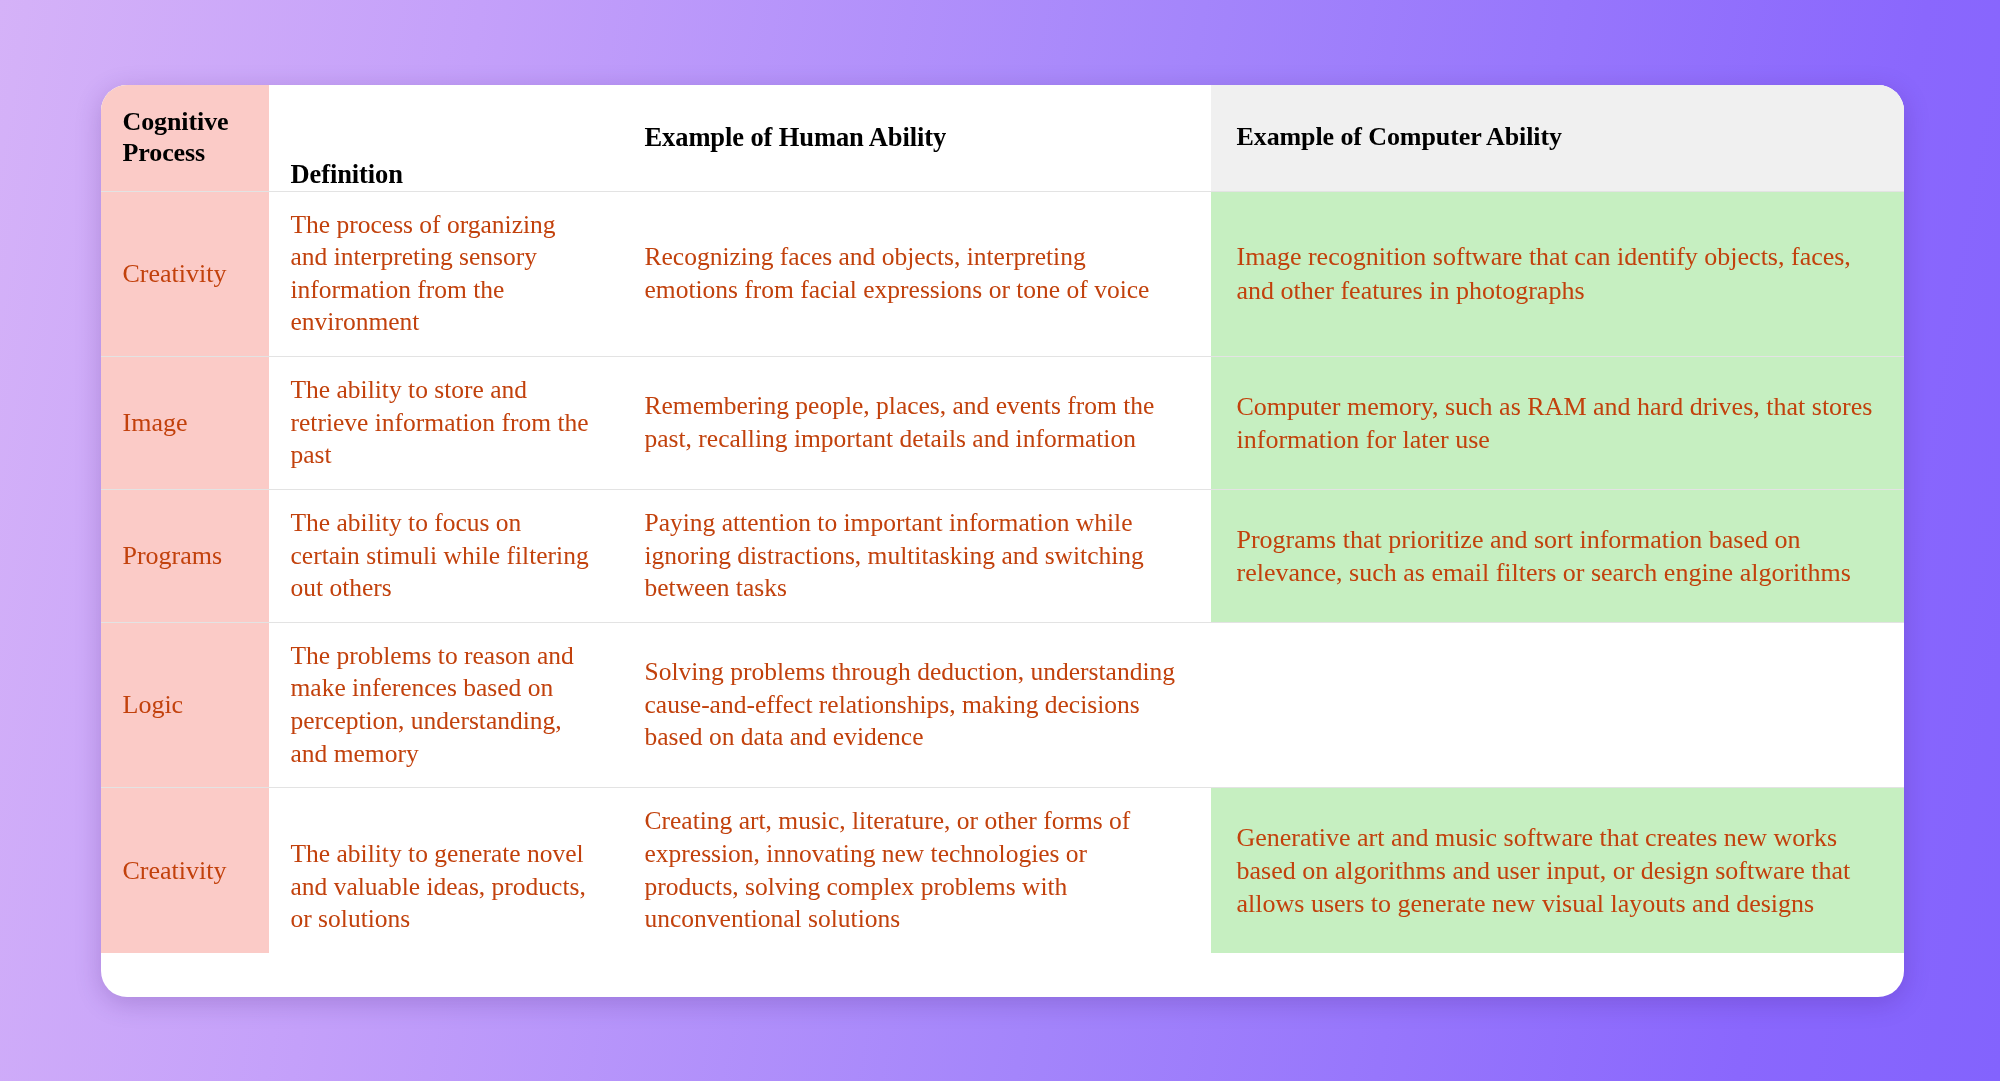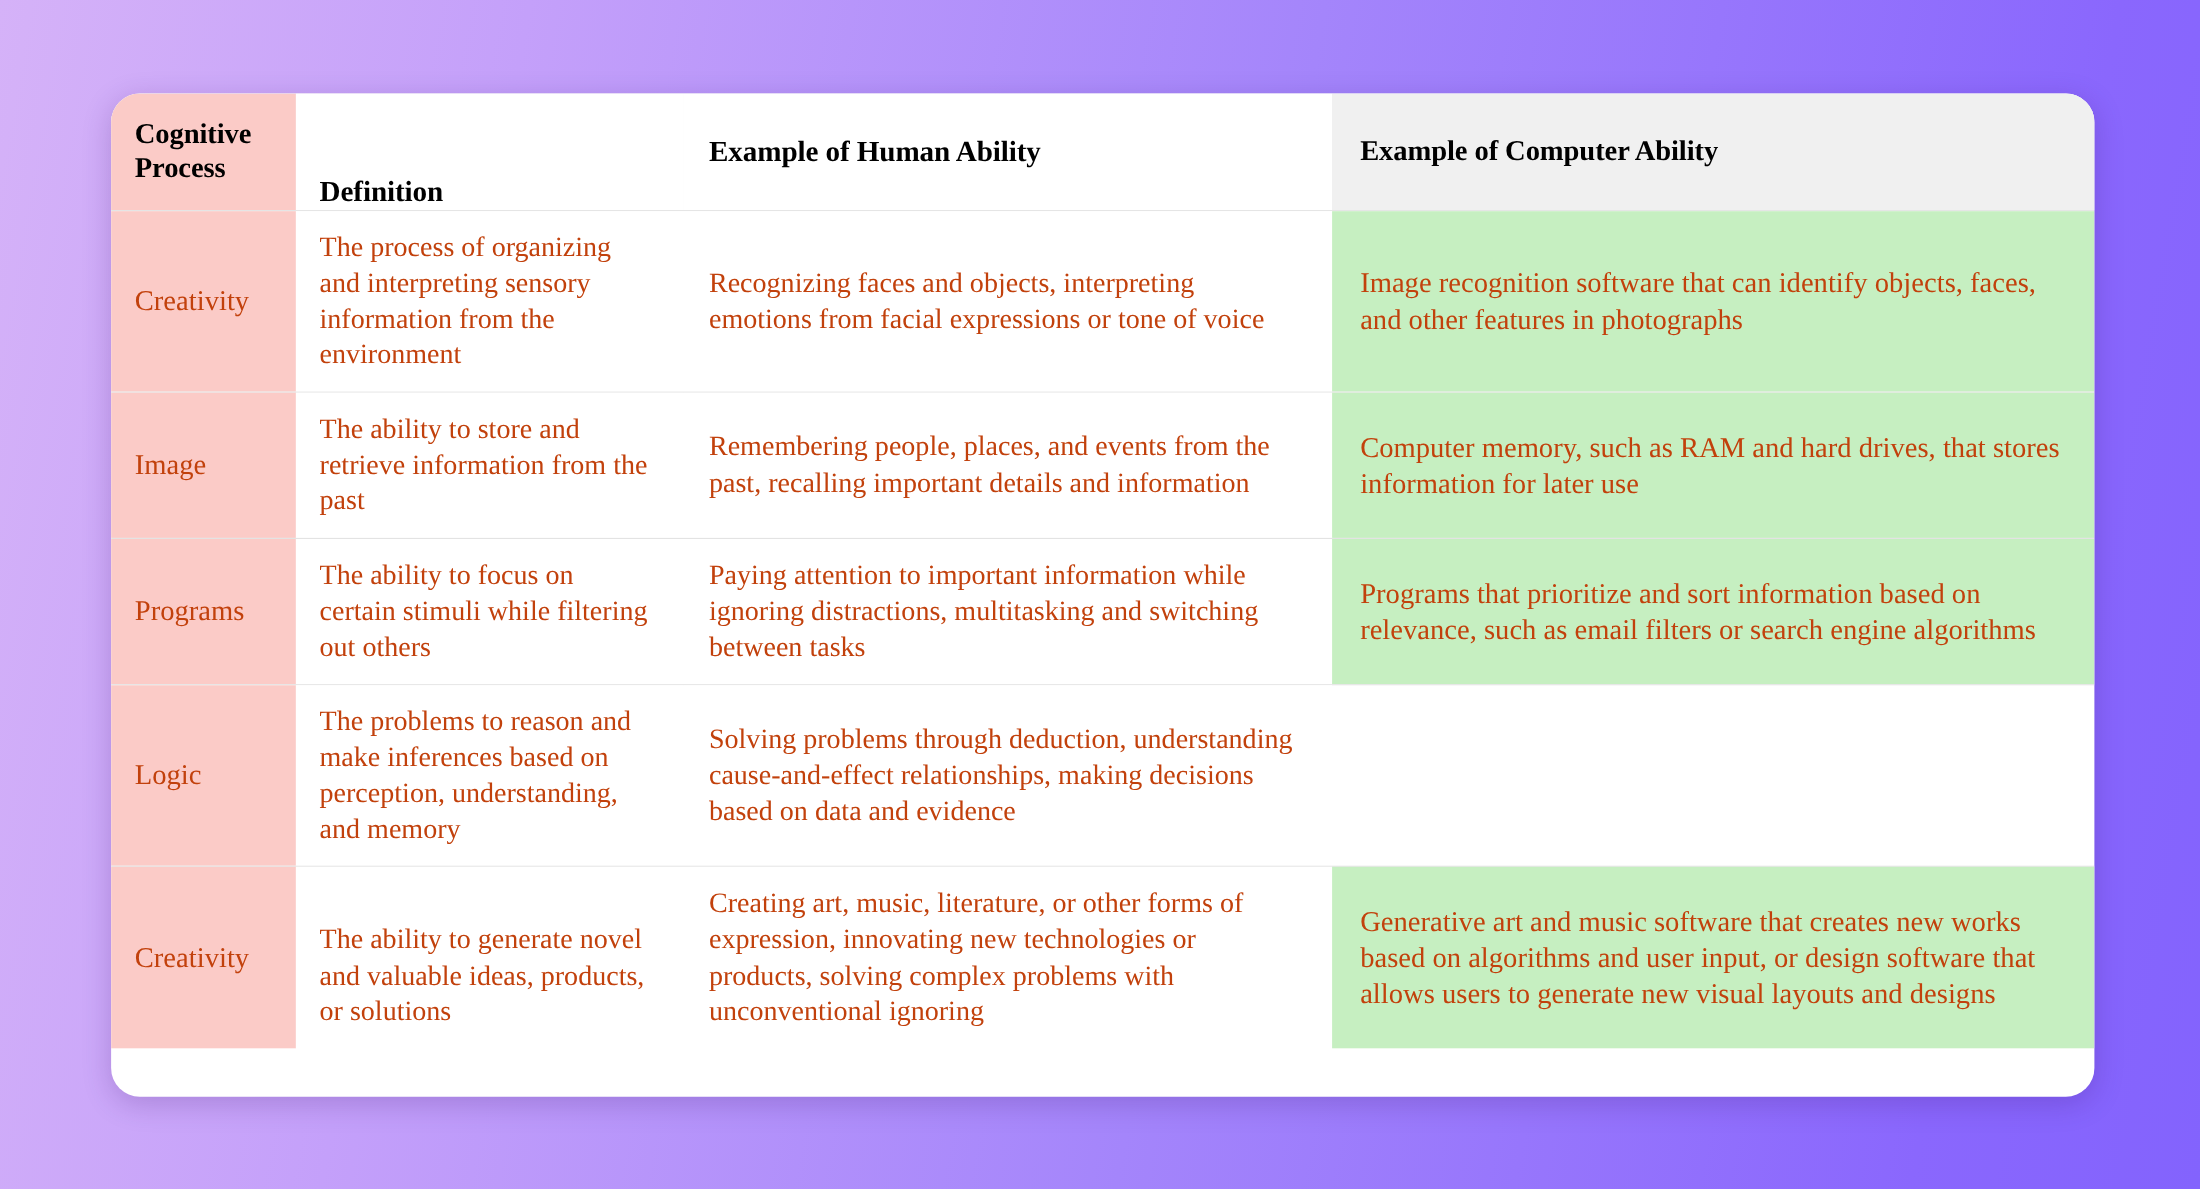--- a/index.html
+++ b/index.html
@@ -181,20 +181,20 @@
   </div>
 
   <div class="trow body-row r-creativity">
     <div class="cell c0">
         <span class="cell-text">Creativity</span>
       </div>
     <div class="cell c1">
         <span class="cell-text">The ability to generate novel and valuable ideas, products, or solutions</span>
       </div>
     <div class="cell c2">
-        <span class="cell-text">Creating art, music, literature, or other forms of expression, innovating new technologies or products, solving complex problems with unconventional ignoring</span>
+        <span class="cell-text">Creating art, music, literature, or other forms of expression, innovating new technologies or products, solving complex problems with unconventional solutions</span>
       </div>
     <div class="cell c3">
         <span class="cell-text">Generative art and music software that creates new works based on algorithms and user input, or design software that allows users to generate new visual layouts and designs</span>
       </div>
   </div>
 
 </div>
 
 </body></html>

